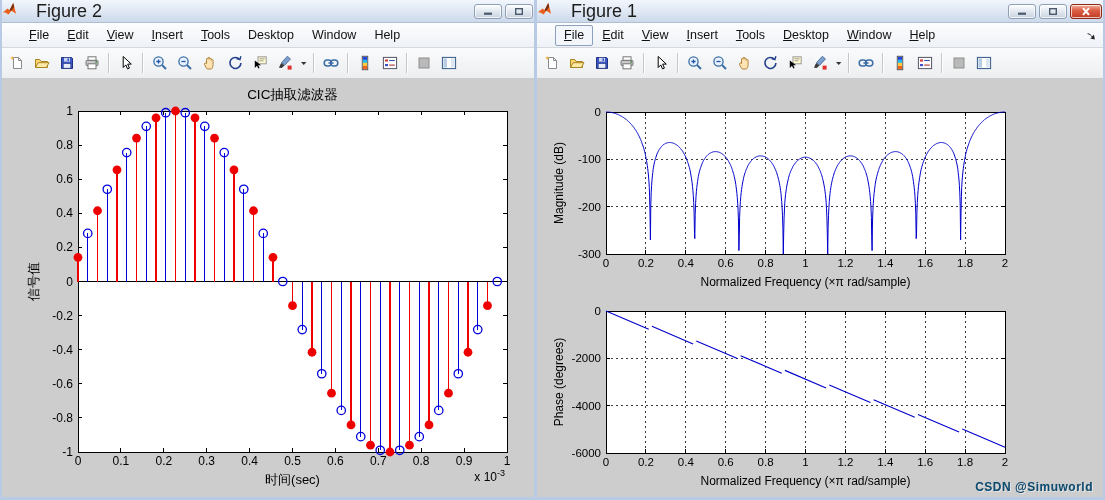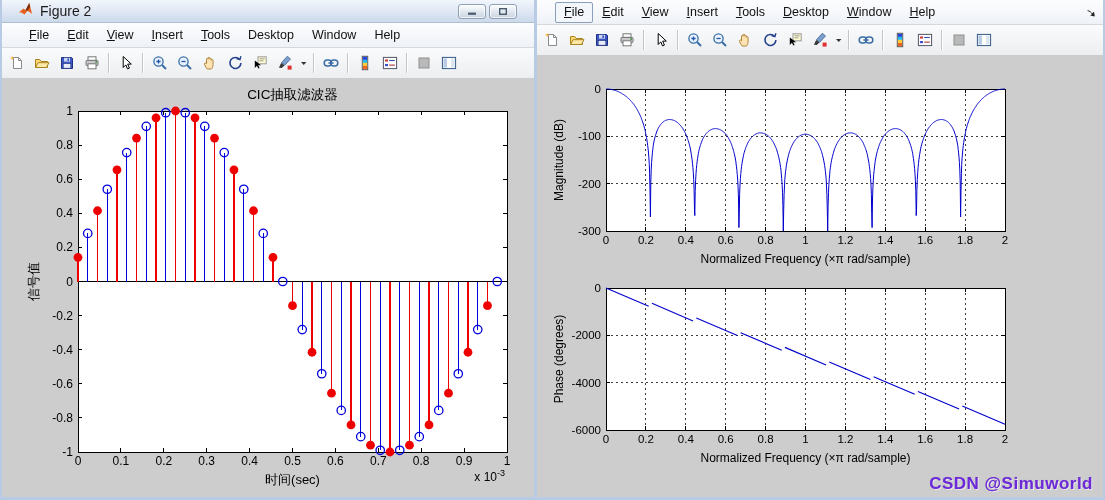--- a/index.html
+++ b/index.html
@@ -3,23 +3,23 @@
 <meta charset="utf-8">
 <style>
   html,body{margin:0;padding:0;}
   body{width:1105px;height:500px;overflow:hidden;background:#9aa4b0;
        font-family:"Liberation Sans","DejaVu Sans",sans-serif;}
   .screen{position:relative;width:1105px;height:500px;}
   .window{position:absolute;top:0;height:500px;display:flex;flex-direction:column;
           box-sizing:border-box;border-bottom:3px solid #b9cbe4;}
   .window.left{left:0;width:534px;border-left:2px solid #b9cbe4;}
   .window.right{left:534px;width:571px;border-left:3px solid #b9cbe4;border-right:2px solid #b9cbe4;z-index:5;}
-  .titlebar{height:22px;flex:0 0 22px;display:flex;align-items:center;gap:5px;padding:0 16px;
+  .titlebar{height:22px;flex:0 0 22px;display:flex;align-items:center;gap:17px;padding:0 0;
             background:linear-gradient(#f2f6fc,#e2eaf5 45%,#ccd9ea);
-            border-bottom:1px solid #aebfd4;font-size:14px;color:#1c1c1c;}
+            border-bottom:1px solid #aebfd4;font-size:18px;color:#1c1c1c;}
   .titlebar .title{margin-left:2px;}
   .winbtns{margin-left:auto;display:flex;gap:3px;padding-right:1px;}
   .winbtn{width:28px;height:15px;border:1px solid #8fa0b4;border-radius:3px;padding:0;
           display:flex;align-items:center;justify-content:center;
           background:linear-gradient(#fdfdfe,#e4eaf2 45%,#c9d3e0);box-shadow:inset 0 0 0 1px rgba(255,255,255,.7);}
   .winbtn.close{width:32px;border-color:#8d2a18;
           background:linear-gradient(#f2b3a0,#dd6147 40%,#bf3a22);}
   .menubar{height:24px;flex:0 0 24px;display:flex;align-items:center;padding:0 4px 0 18px;
            background:linear-gradient(#fdfdfe,#eef2f7);border-bottom:1px solid #d5d8de;
            font-size:12.5px;color:#111;}
@@ -30,22 +30,22 @@
   .menu-overflow{width:16px;height:14px;display:flex;align-items:center;justify-content:center;}
   .toolbar{height:30px;flex:0 0 30px;display:flex;align-items:center;gap:1px;padding:0 3px;
            background:linear-gradient(#fafbfc,#eceeef);border-bottom:1px solid #c9ccd1;}
   .tool{width:24px;height:24px;display:flex;align-items:center;justify-content:center;
         border:1px solid transparent;border-radius:2px;background:transparent;padding:0;}
   .tool.narrow{width:11px;}
   .tool svg{display:block;}
   .tb-sep{width:1px;height:20px;background:#c3c6ca;border-right:1px solid #fff;margin:0 3px;flex:0 0 auto;}
   .figure-area{flex:1;position:relative;background:#cdcdcd;overflow:hidden;}
   .figure-area svg{position:absolute;left:0;top:0;font-family:inherit;}
-  .watermark{position:absolute;right:10px;bottom:3px;font-size:17px;font-weight:bold;
-             letter-spacing:.5px;color:#6d28d9;text-shadow:1px 1px 0 rgba(255,255,255,.55),0 0 1px rgba(120,125,140,.45);}
+  .watermark{position:absolute;right:10px;bottom:3px;font-size:12px;font-weight:bold;
+             letter-spacing:.5px;color:#0c4a6e;text-shadow:1px 1px 0 rgba(255,255,255,.55),0 0 1px rgba(120,125,140,.45);}
 </style>
 </head>
 <body>
 
 <div class="screen">
 
   <section class="window left">
     <div class="titlebar">
       <span>
         <svg width="15" height="15" viewBox="0 0 16 16">
@@ -360,20 +360,46 @@
           <circle cx="417.2695" cy="357.65500000000003" r="4.2" fill="none" stroke="#0000dd" stroke-width="1.3"></circle>
           <circle cx="436.7461" cy="331.398" r="4.2" fill="none" stroke="#0000dd" stroke-width="1.3"></circle>
           <circle cx="456.2656" cy="294.7405" r="4.2" fill="none" stroke="#0000dd" stroke-width="1.3"></circle>
           <circle cx="475.74219999999997" cy="250.58100000000002" r="4.2" fill="none" stroke="#0000dd" stroke-width="1.3"></circle>
           <circle cx="495.26169999999996" cy="202.5" r="4.2" fill="none" stroke="#0000dd" stroke-width="1.3"></circle>
         </svg>
     </div>
   </section>
 
   <section class="window right">
+    <div class="titlebar">
+      <span>
+        <svg width="15" height="15" viewBox="0 0 16 16">
+            <path d="M1 11l5-4.2 2 2L12 1l3 11.5-5-3.2-3 4-3.5-2z" fill="#e8601c"></path>
+            <path d="M8 8.8L12 1l1 4.3L9.6 9.6z" fill="#7a2e0e"></path>
+          </svg>
+      </span>
+      <span class="title">Figure 1</span>
+      <div class="winbtns">
+        <button class="winbtn">
+          <svg width="10" height="9" viewBox="0 0 10 9">
+              <rect x="1" y="5.6" width="8" height="2.2" fill="#4a5a6c"></rect>
+            </svg>
+        </button>
+        <button class="winbtn">
+          <svg width="10" height="9" viewBox="0 0 10 9">
+              <rect x="1.7" y="1.7" width="6.6" height="5.6" fill="none" stroke="#4a5a6c" stroke-width="1.4"></rect>
+            </svg>
+        </button>
+        <button class="winbtn close">
+          <svg width="10" height="9" viewBox="0 0 10 9">
+              <path d="M2 1.2L8 7.8M8 1.2L2 7.8" stroke="#fff" stroke-width="2"></path>
+            </svg>
+        </button>
+      </div>
+    </div>
     <nav class="menubar">
         <span class="menu-item focused"><u>F</u>ile</span>
         <span class="menu-item"><u>E</u>dit</span>
         <span class="menu-item"><u>V</u>iew</span>
         <span class="menu-item"><u>I</u>nsert</span>
         <span class="menu-item"><u>T</u>ools</span>
         <span class="menu-item"><u>D</u>esktop</span>
         <span class="menu-item"><u>W</u>indow</span>
         <span class="menu-item"><u>H</u>elp</span>
         <span class="menu-spring"></span>

